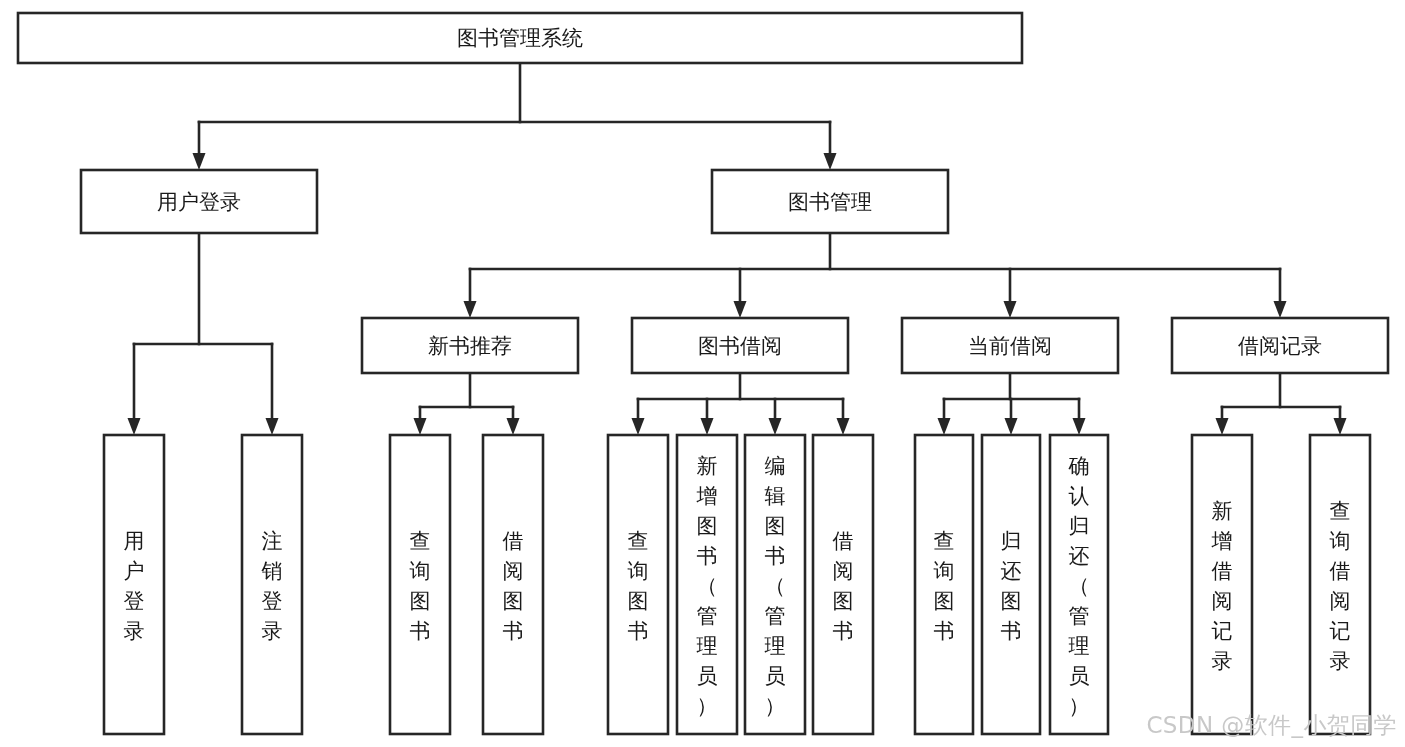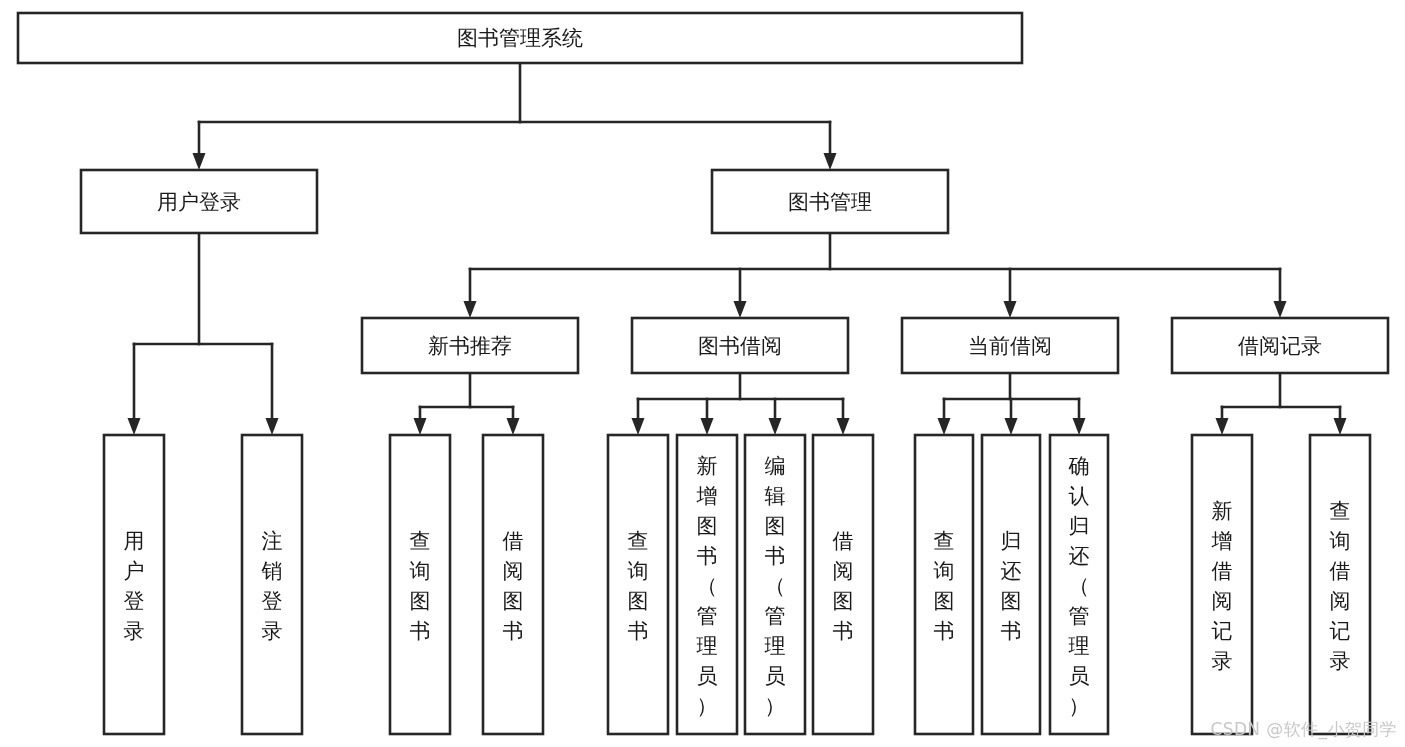--- a/index.html
+++ b/index.html
@@ -54,21 +54,21 @@
   }
   .arrow-head {
     fill: #262626;
     stroke: none;
   }
   .watermark {
     position: absolute;
     right: 8px;
     bottom: 6px;
     color: #c8c8c8;
-    font-size: 17px;
+    font-size: 23px;
     font-family: "DejaVu Sans", "Liberation Sans", sans-serif;
     letter-spacing: 0.4px;
     white-space: nowrap;
     pointer-events: none;
     margin-left: 12px;
   }
 </style>
 </head>
 <body>
 

